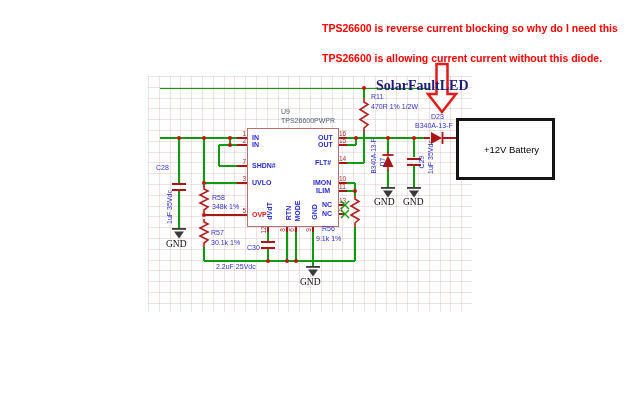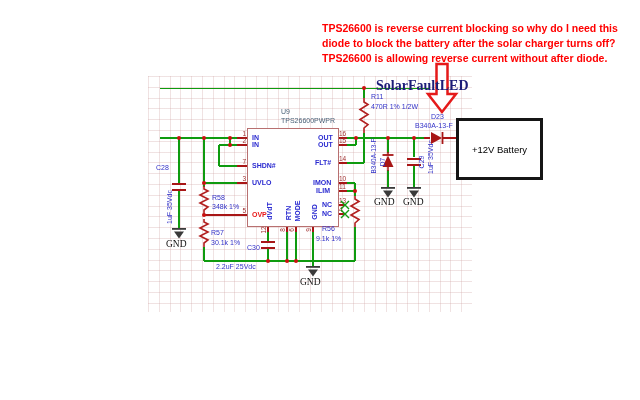--- a/index.html
+++ b/index.html
@@ -24,22 +24,21 @@
   .ann{position:absolute;color:#ff0000;font-size:10.5px;font-weight:bold;line-height:15px;white-space:nowrap;}
   svg{position:absolute;overflow:visible;}
 </style>
 </head>
 <body>
 
 <div id="canvas">
   <div class="grid"></div>
 
   <div class="ann" style="left:322px;top:21px;">TPS26600 is reverse current blocking so why do I need this</div>
-  <div class="ann" style="left:322px;top:36px;">diode to block the battery after the solar charger turns off?</div>
-  <div class="ann" style="left:322px;top:51px;">TPS26600 is allowing reverse current without after diode.</div>
+  <div class="ann" style="left:322px;top:51px;">TPS26600 is allowing current current without this diode.</div>
 
   <svg style="left:425px;top:62px;" width="34" height="54">
     <polygon points="11.5,2 22.5,2 22.5,32 31,32 17,50 3,32 11.5,32" fill="#ffffff" stroke="#e51a1a" stroke-width="2.5" stroke-linejoin="miter"></polygon>
   </svg>
 
   <div class="wire" style="left:160px;top:87.5px;width:270px;height:1.5px;"></div>
   <div class="wire" style="left:363.25px;top:88px;width:1.5px;height:10px;"></div>
   <div class="wire" style="left:363.25px;top:133px;width:1.5px;height:30px;"></div>
   <div class="wire" style="left:347px;top:162.25px;width:17px;height:1.5px;"></div>
   <div class="wire" style="left:160px;top:137.25px;width:77px;height:1.5px;"></div>
@@ -226,16 +225,16 @@
   <div class="gndtxt" style="left:403px;top:197px;">GND</div>
 
   <svg style="left:304px;top:266px;" width="18" height="12">
     <rect x="2" y="0" width="14" height="1.8" fill="#3a3a3a"></rect>
       <polygon points="4,3.5 14,3.5 9,10.5" fill="#3a3a3a"></polygon>
     </svg>
   <div class="gndtxt" style="left:300px;top:277px;">GND</div>
 
   <div style="position:absolute;left:376px;top:78px;color:#1c1c78;font-family:'Liberation Serif',serif;font-size:14px;font-weight:bold;white-space:nowrap;">SolarFaultLED</div>
 
-  <div class="blockbox" style="left:456px;top:118px;width:81px;height:56px;display:flex;align-items:center;justify-content:center;">
+  <div class="blockbox" style="left:456px;top:118px;width:81px;height:56px;display:flex;align-items:center;justify-content:center;padding-left:12px;">
     <div>+12V Battery</div>
   </div>
 </div>
 
 </body></html>

